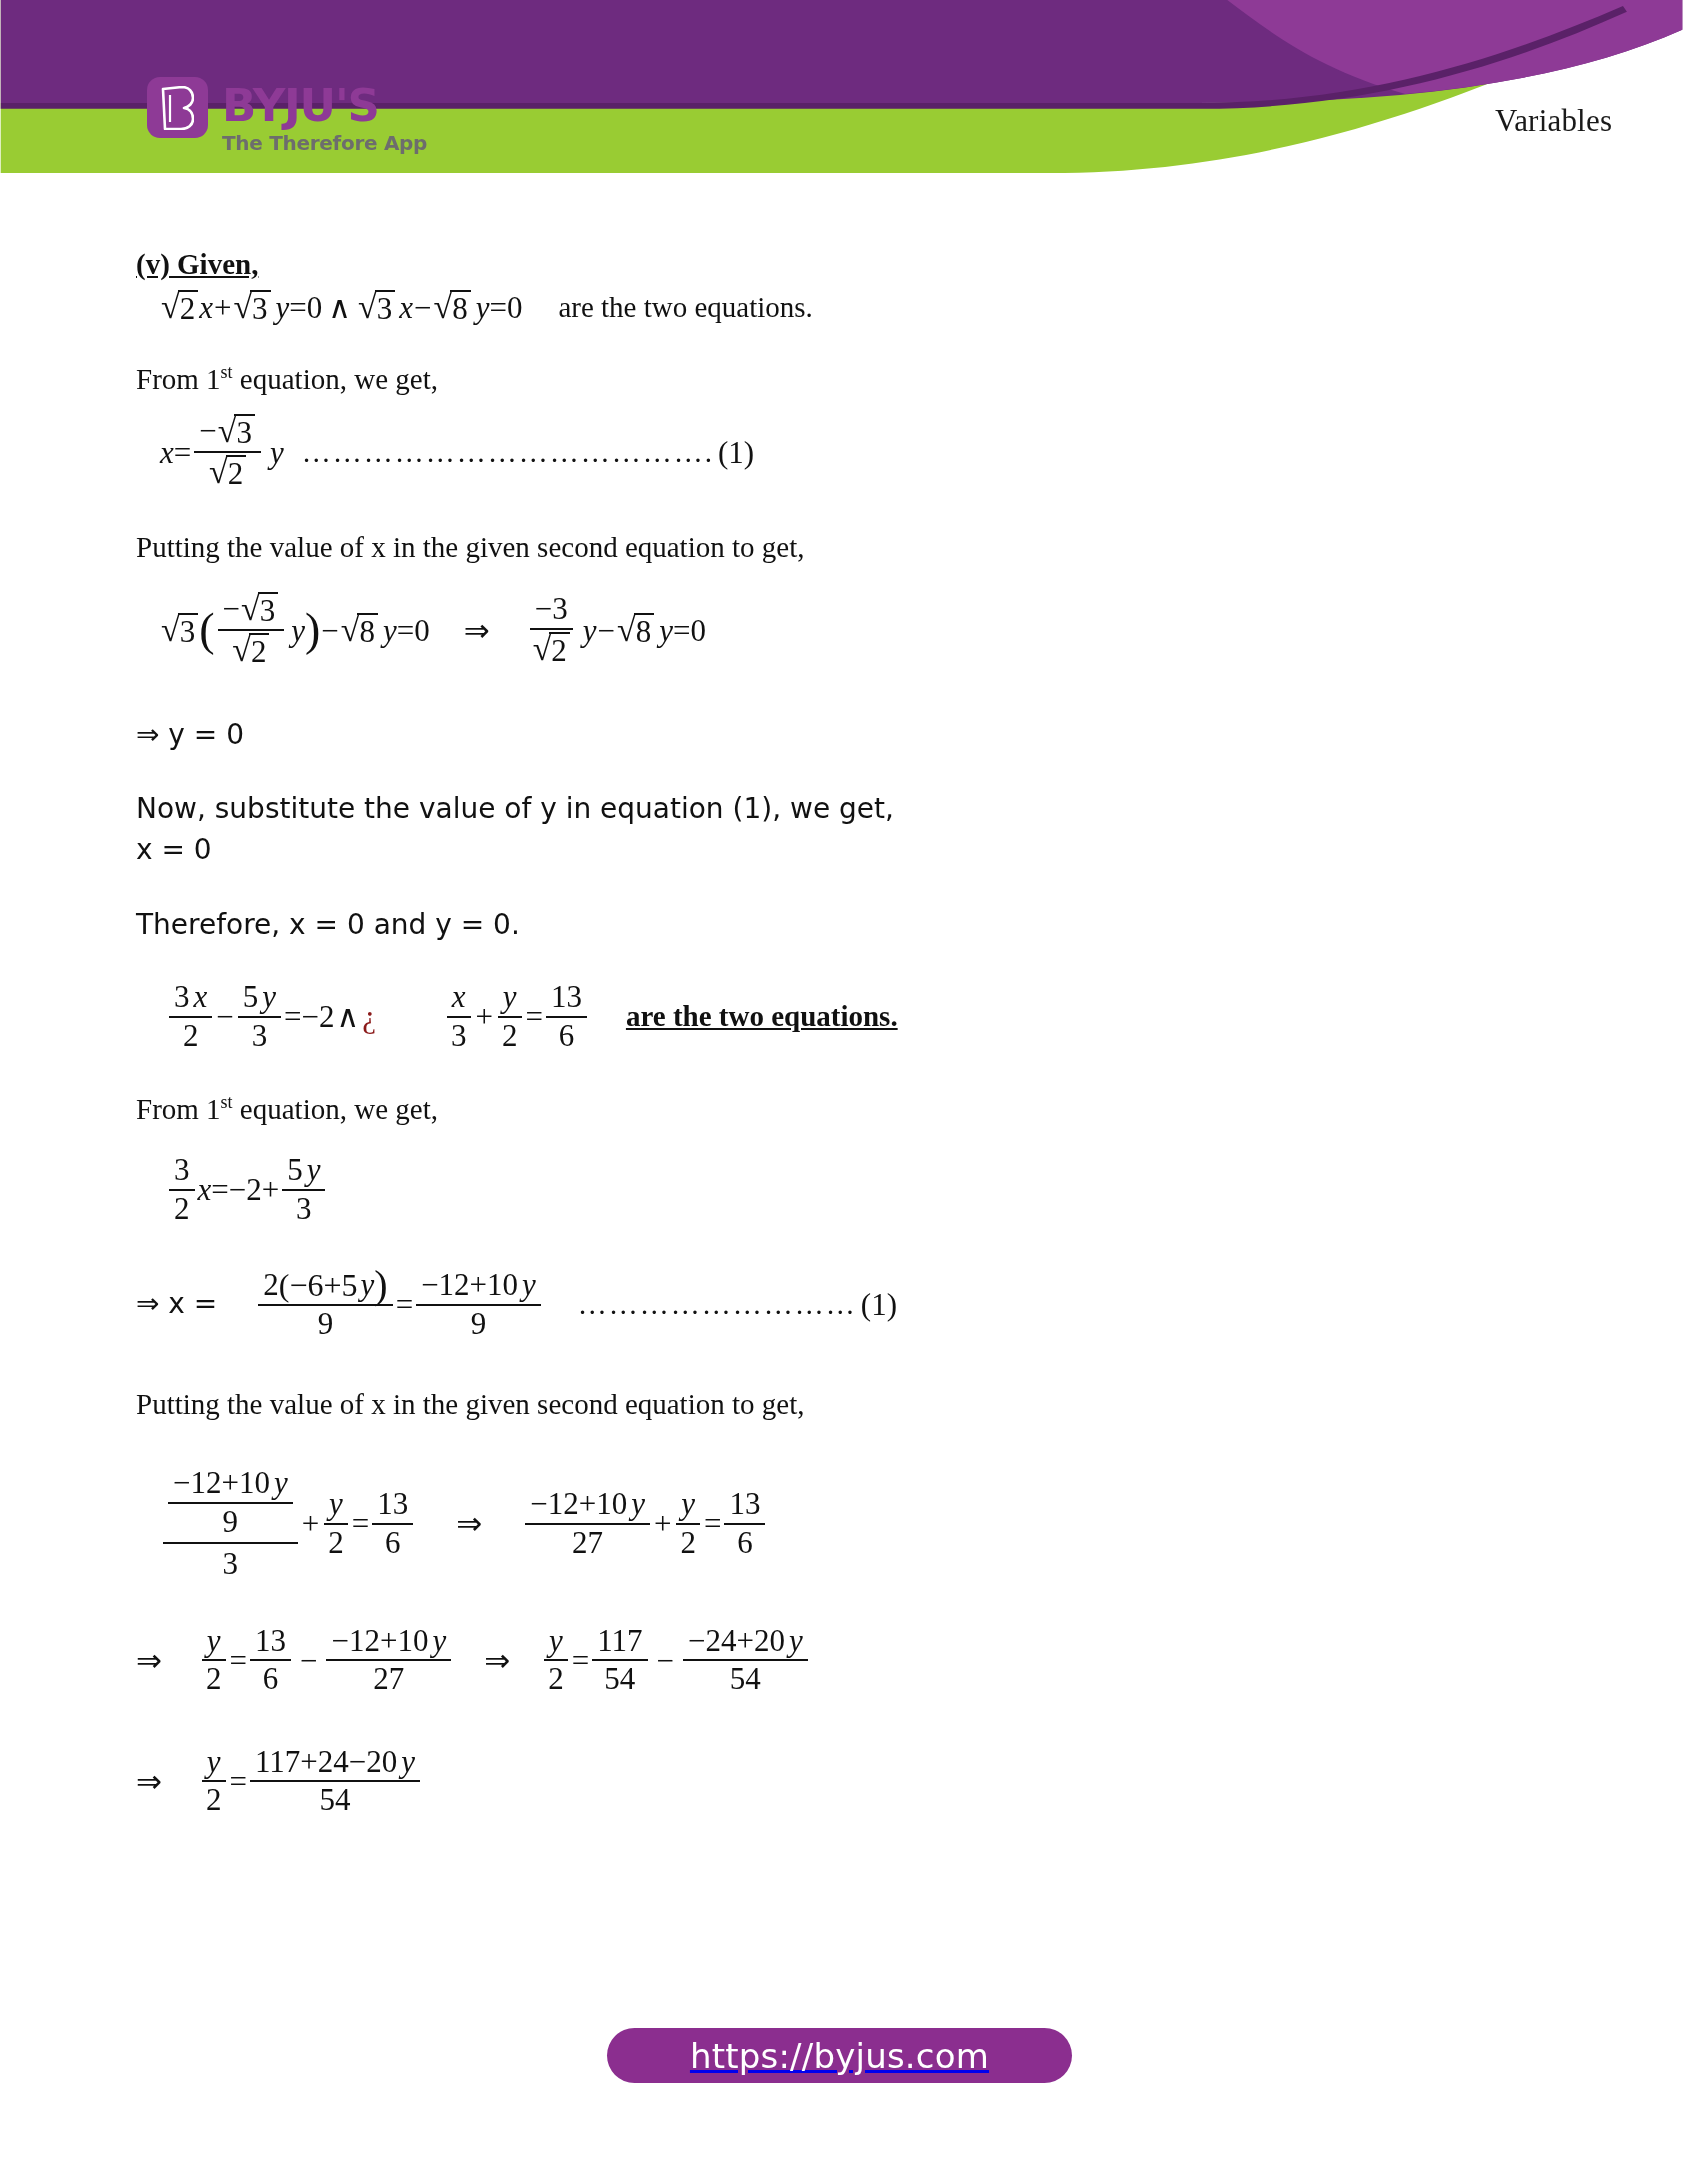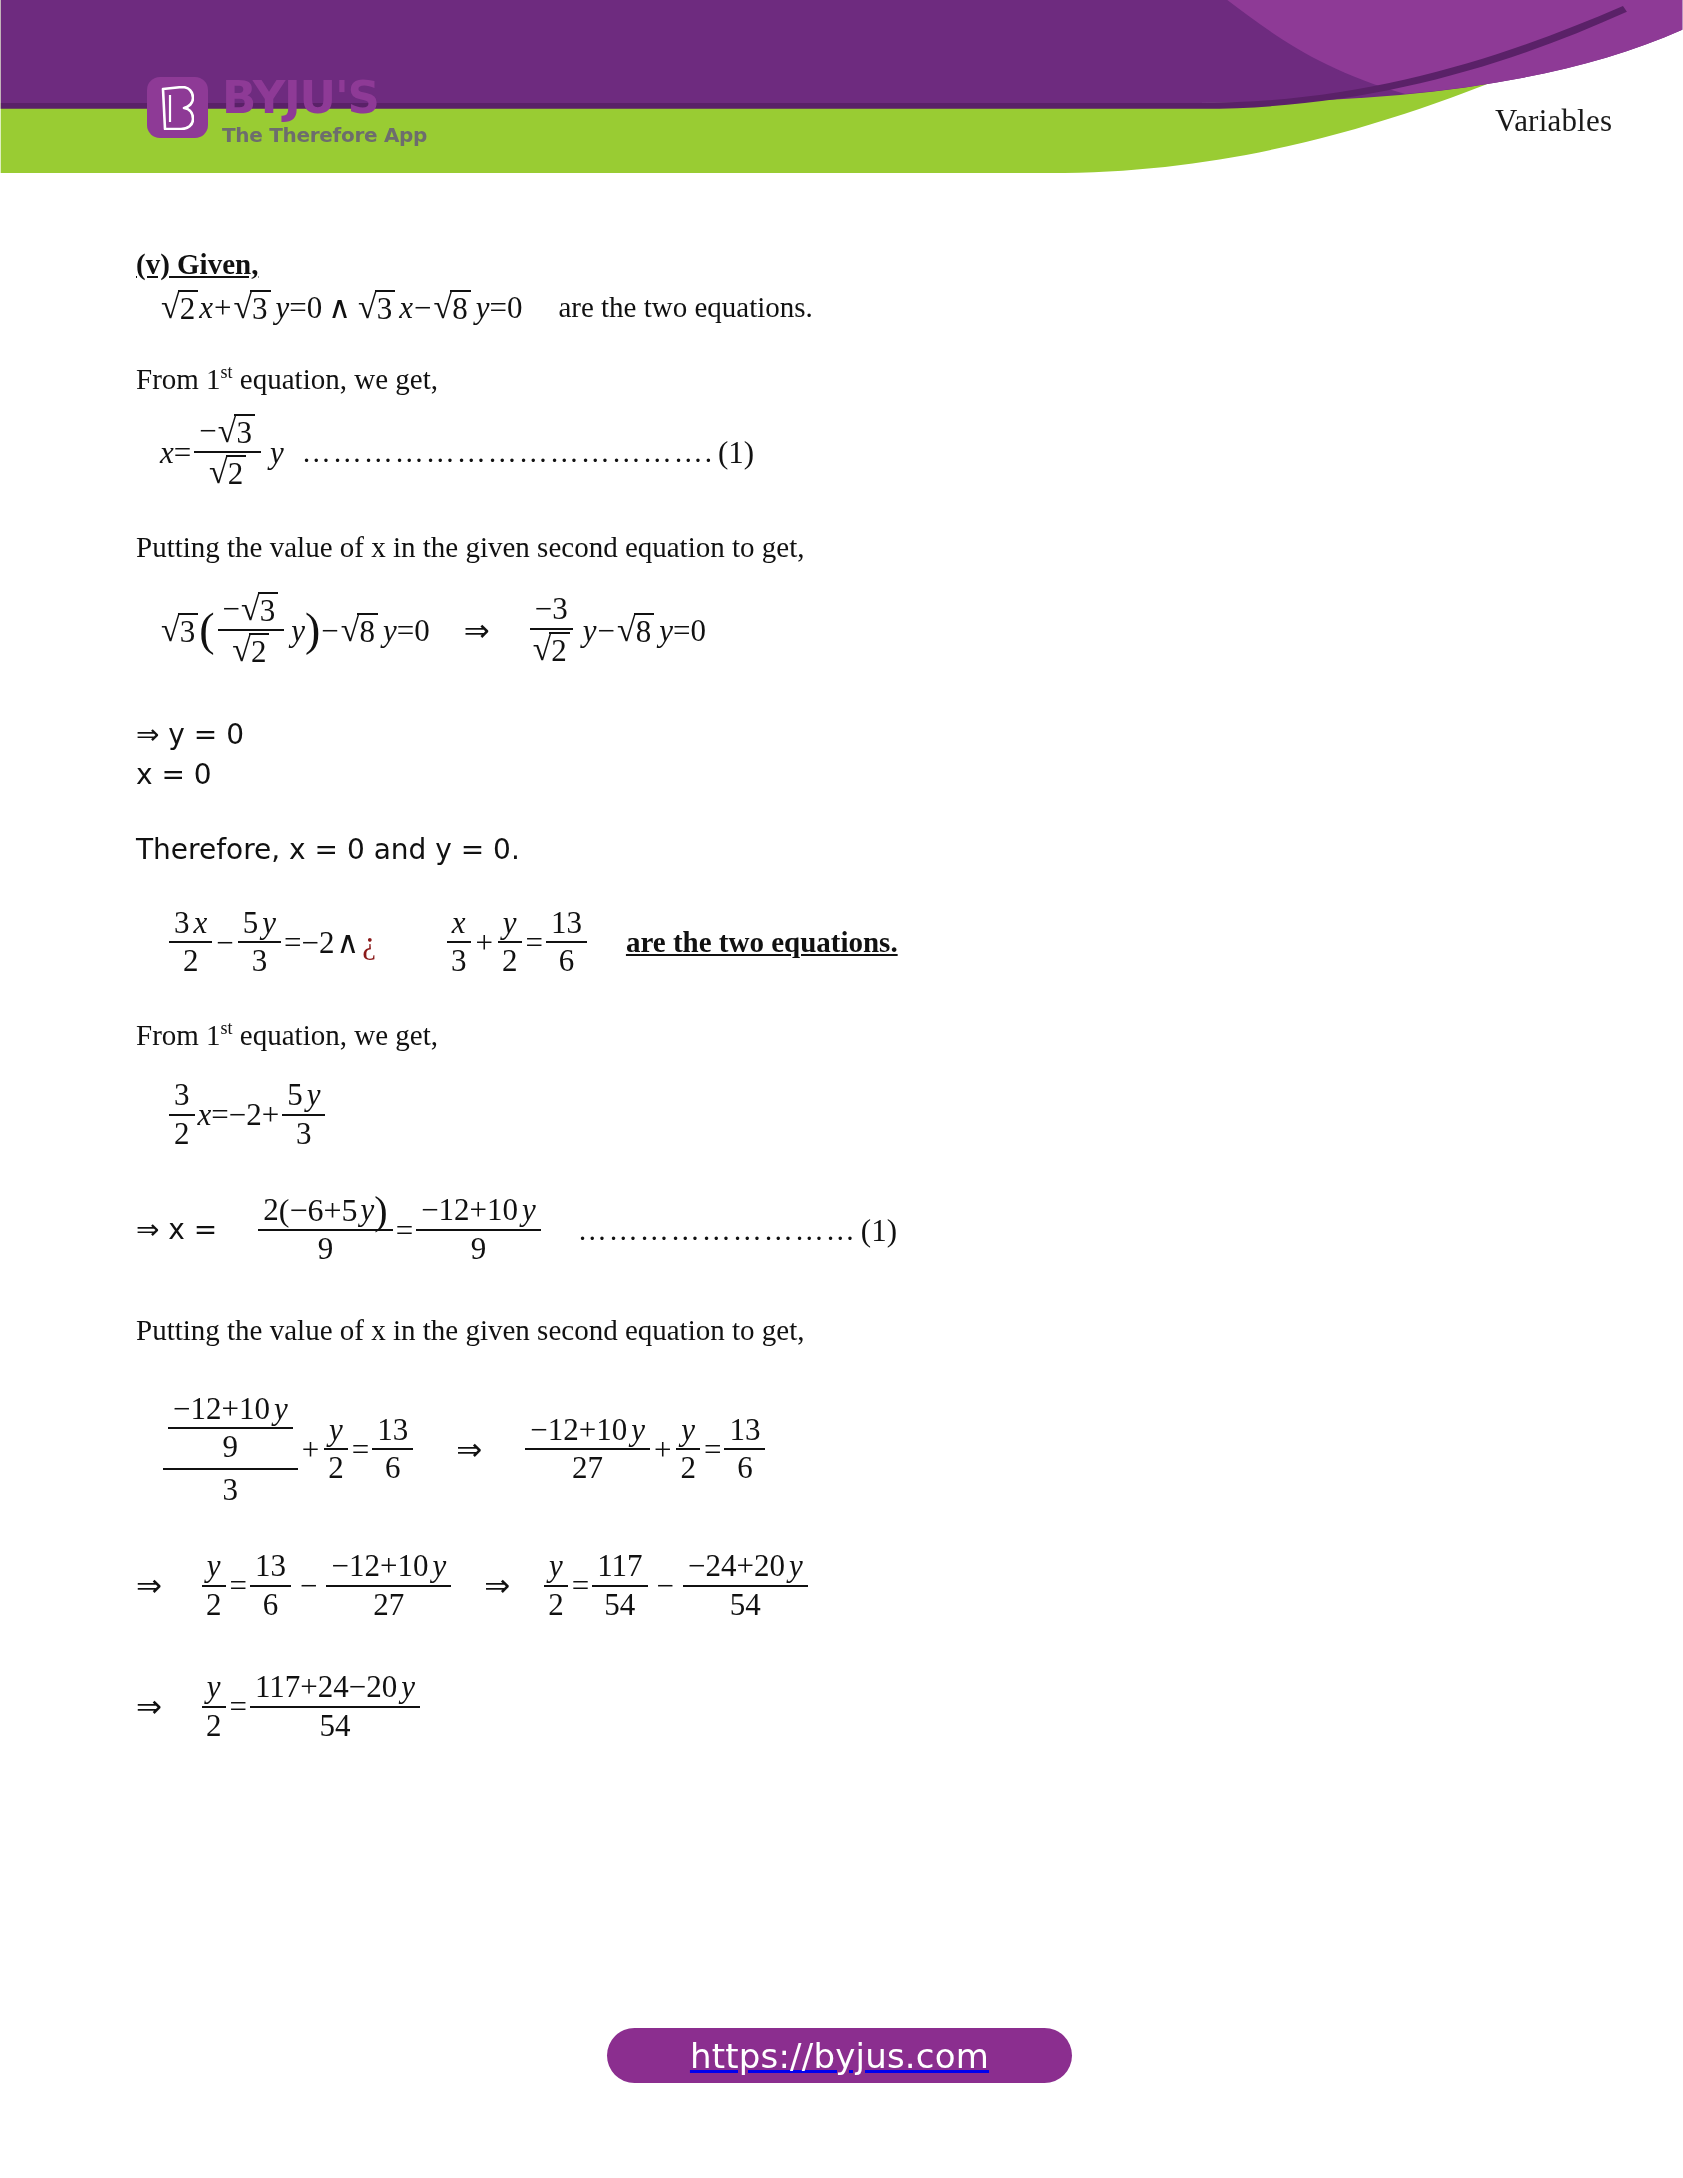--- a/index.html
+++ b/index.html
@@ -67,20 +67,21 @@
     flex-direction: column;
     justify-content: flex-start;
   }
   .logo-word {
     font-family: "DejaVu Sans", sans-serif;
     font-weight: bold;
     font-size: 45px;
     line-height: 0.95;
     color: #8E3A96;
     letter-spacing: -1.2px;
+    margin-top: 8px;
   }
   .logo-tag {
     font-family: "DejaVu Sans", sans-serif;
     font-weight: bold;
     font-size: 20px;
     line-height: 1.1;
     color: #6d6d6d;
     margin-top: 4px;
     letter-spacing: -0.3px;
   }
@@ -336,20 +337,21 @@
     <span class="sqrt">
         <span class="radsym">√</span>
         <span class="radicand">8</span>
       </span>
     <span class="it" style="margin-left:4px;">y</span>
     <span>=0</span>
   </div>
 
   <div class="blk sans-line" style="margin-top:46px;">⇒ y = 0</div>
 
+  <div class="blk sans-line" style="margin-top:34px;">Now, substitute the value of y in equation (1), we get,</div>
   <div class="blk sans-line">x = 0</div>
 
   <div class="blk sans-line" style="margin-top:34px;">Therefore, x = 0 and y = 0.</div>
 
 
   <div class="blk math" style="margin-top:36px; margin-left:30px;">
     <span class="frac">
       <span class="num">
           <span>3</span>
           <span class="it" style="margin-left:4px;">x</span>

